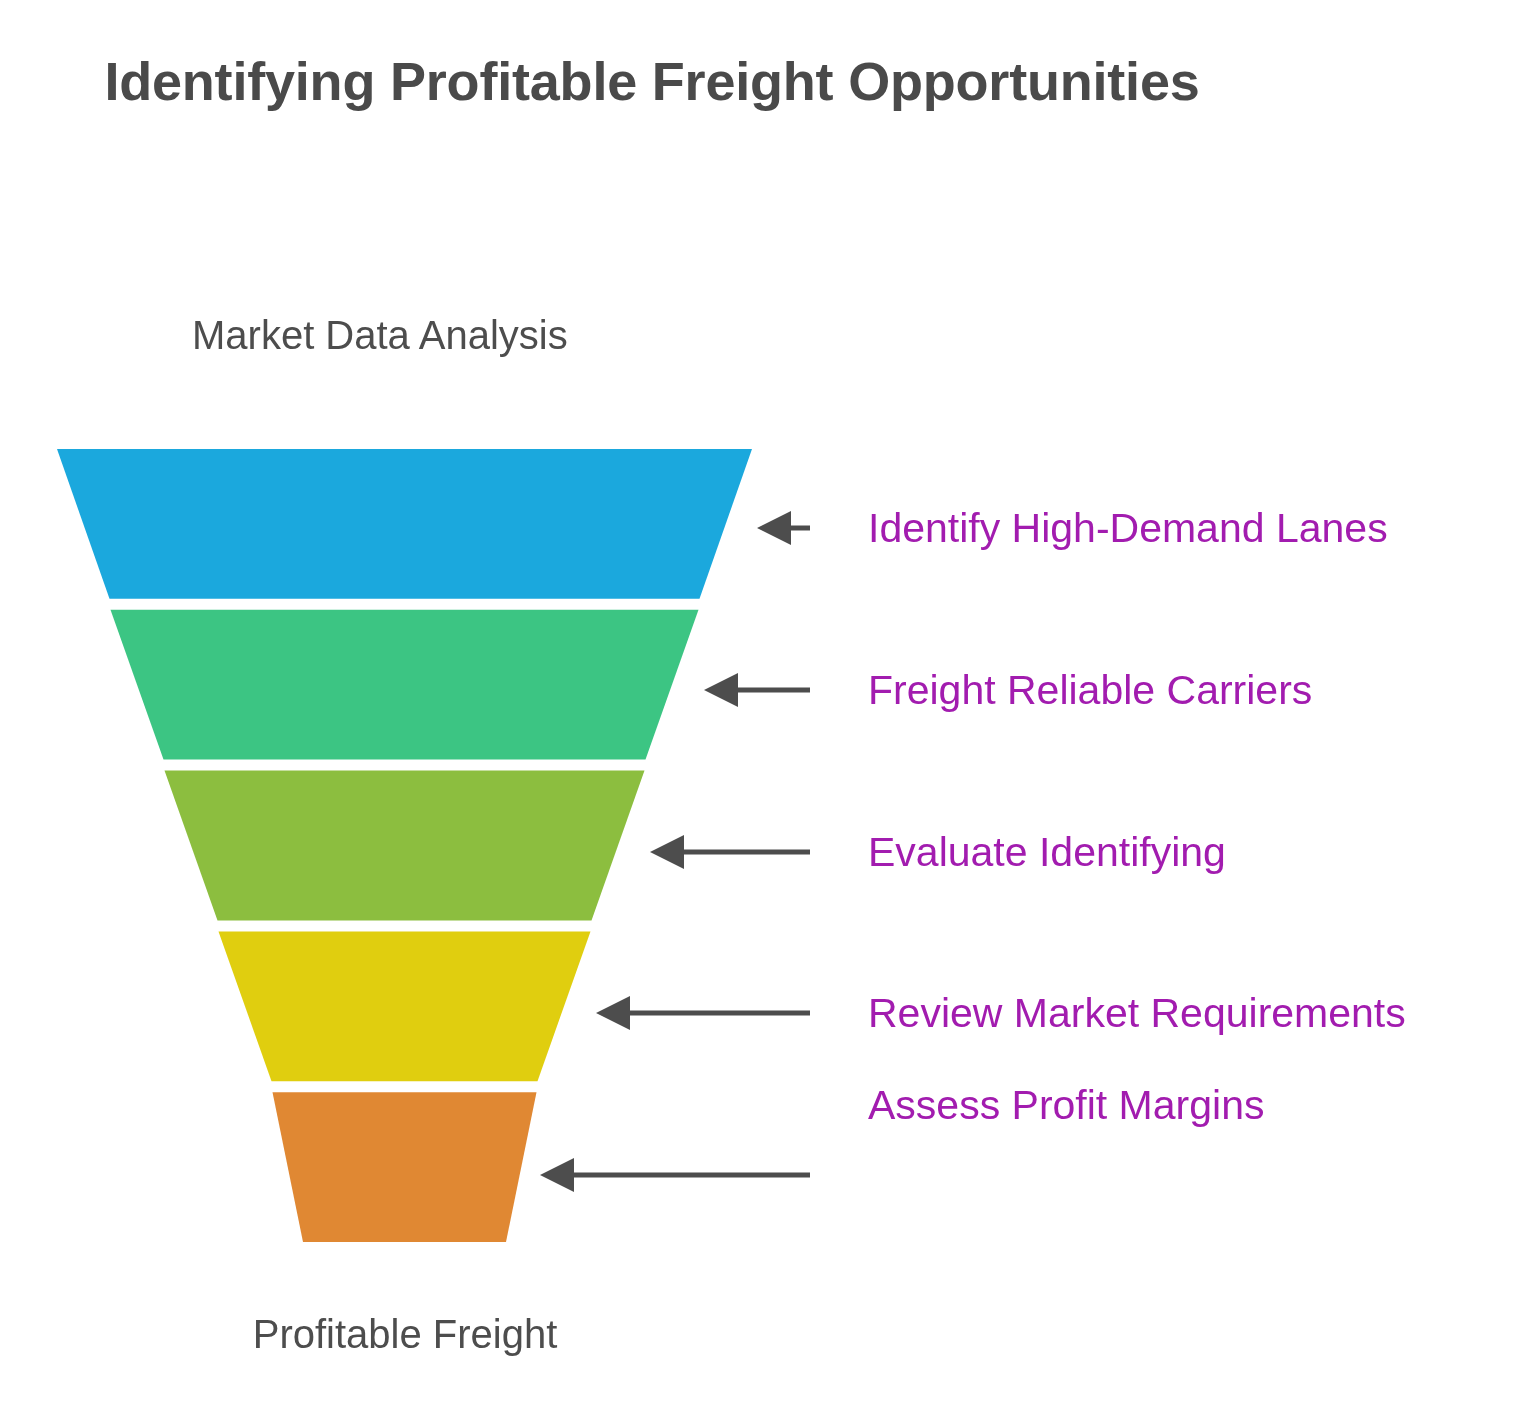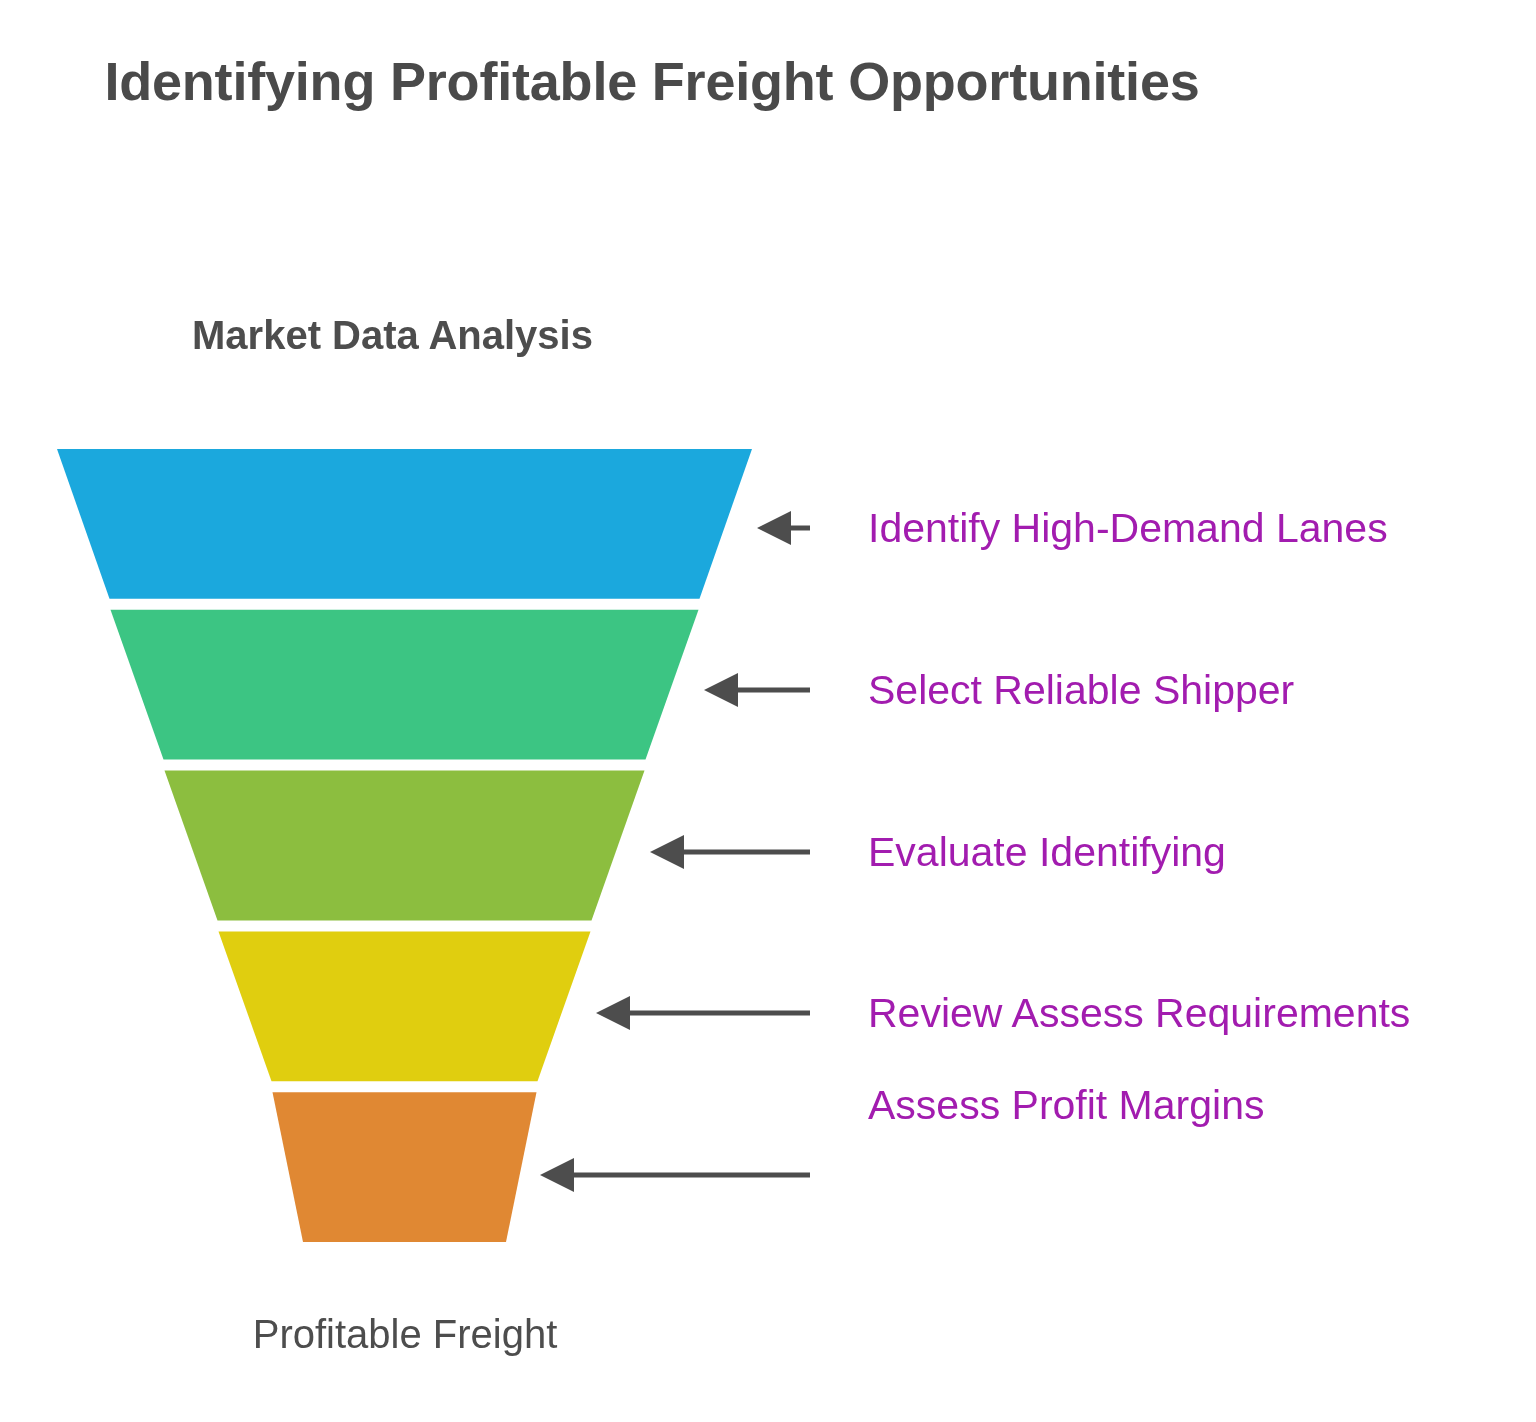--- a/index.html
+++ b/index.html
@@ -27,21 +27,21 @@
     font-weight: bold;
     color: #4a4a4a;
     letter-spacing: -0.2px;
     white-space: pre;
   }
   #top-label {
     position: absolute;
     left: 192px;
     top: 313px;
     font-size: 40px;
-    font-weight: bold;
+    font-weight: normal;
     color: #4d4d4d;
     white-space: pre;
   }
   #bottom-label {
     position: absolute;
     left: 120px;
     top: 1300px;
     width: 570px;
     text-align: center;
     font-size: 40px;
@@ -92,23 +92,23 @@
         <polygon points="650,852 684,835 684,869" fill="#4d4d4d"></polygon>
         <line x1="626" y1="1013" x2="810" y2="1013" stroke="#4d4d4d" stroke-width="5"></line>
         <polygon points="596,1013 630,996 630,1030" fill="#4d4d4d"></polygon>
         <line x1="570" y1="1175" x2="810" y2="1175" stroke="#4d4d4d" stroke-width="5"></line>
         <polygon points="540,1175 574,1158 574,1192" fill="#4d4d4d"></polygon>
       </g>
   </svg>
 
   <div id="stage-labels">
       <div class="stage-label" style="top: 528px;">Identify High-Demand Lanes</div>
-      <div class="stage-label" style="top: 690px;">Select Reliable Shipper</div>
+      <div class="stage-label" style="top: 690px;">Freight Reliable Carriers</div>
       <div class="stage-label" style="top: 852px;">Evaluate Identifying</div>
-      <div class="stage-label" style="top: 1013px;">Review Assess Requirements</div>
+      <div class="stage-label" style="top: 1013px;">Review Market Requirements</div>
       <div class="stage-label" style="top: 1105px;">Assess Profit Margins</div>
     </div>
 
   <div id="bottom-label">
     <span>Profitable Freight</span>
   </div>
 
 </div>
 
 </body></html>

